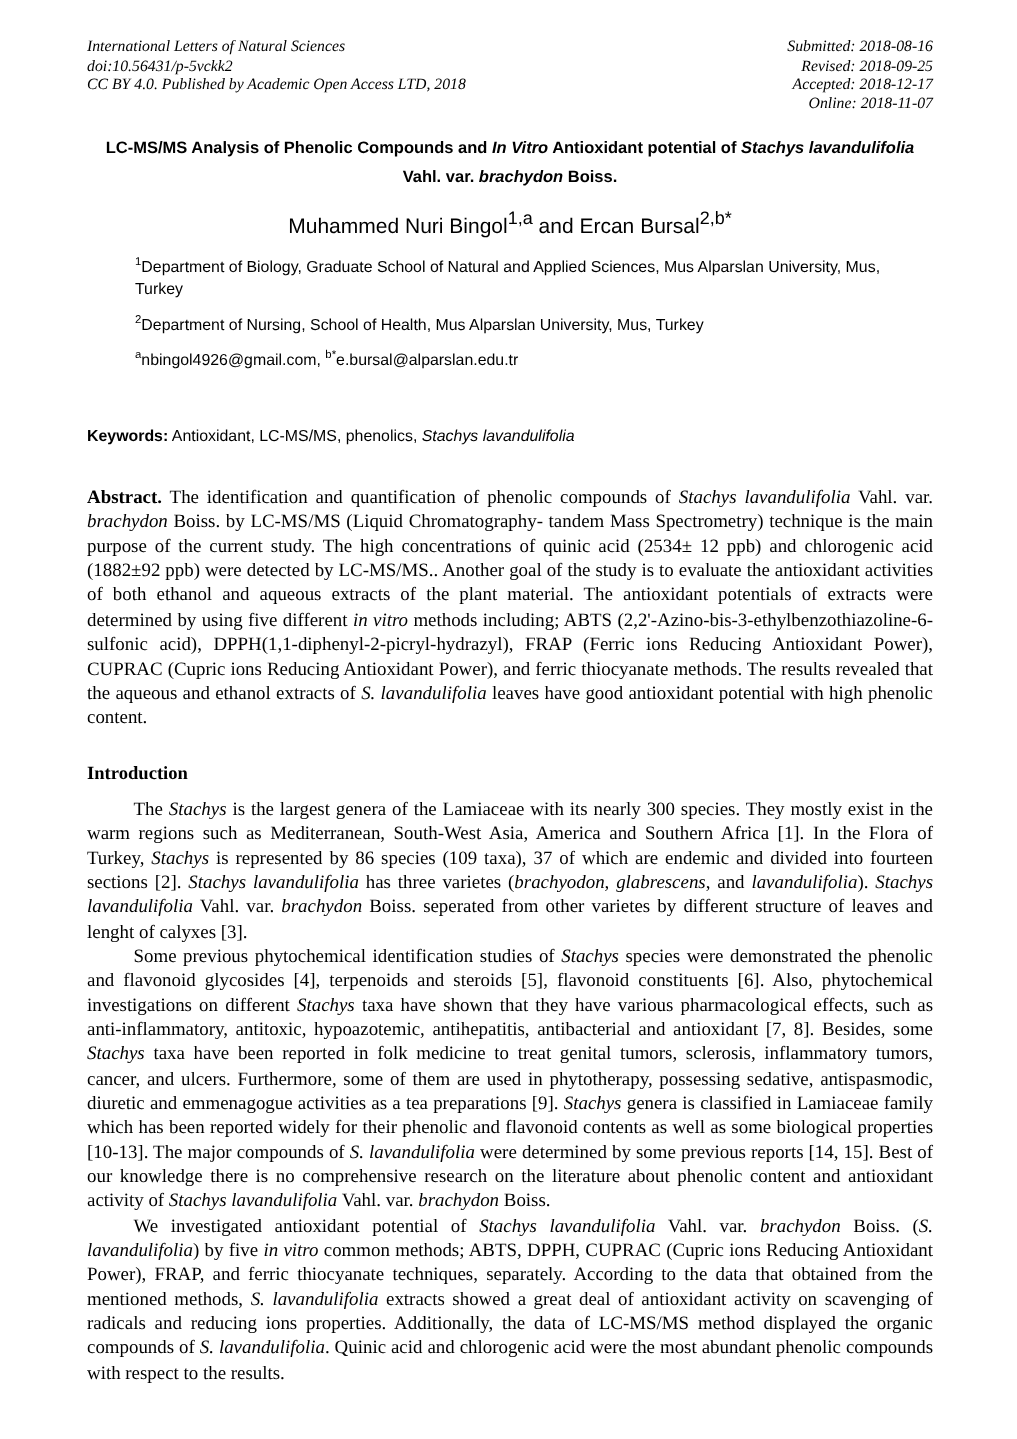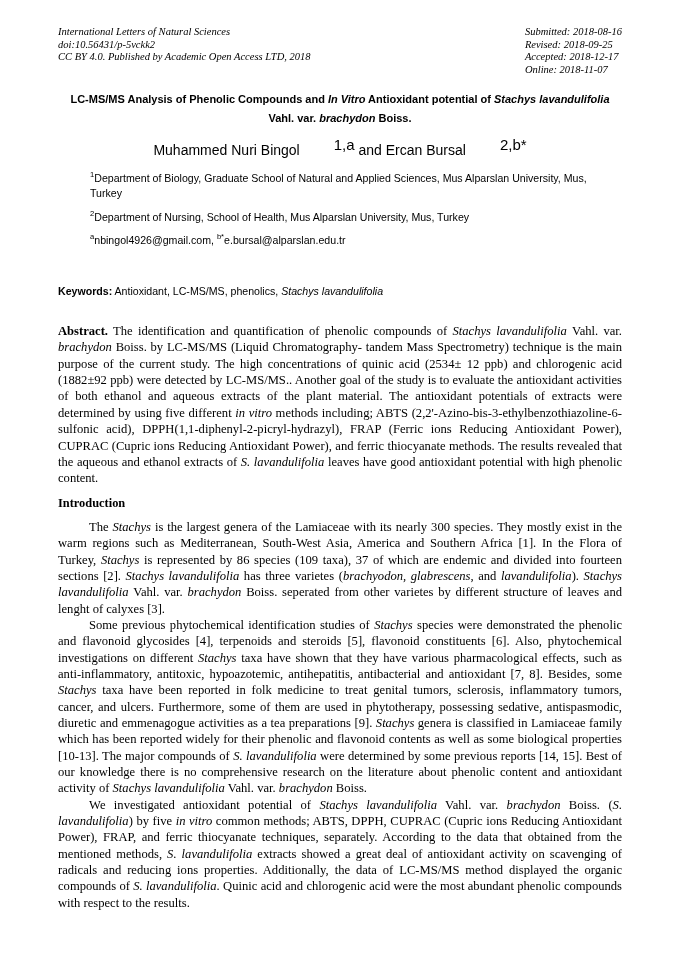--- a/index.html
+++ b/index.html
@@ -28,42 +28,42 @@
     display: flex;
     justify-content: space-between;
     align-items: flex-start;
     font-family: "Liberation Serif", "DejaVu Serif", serif;
     font-style: italic;
     font-size: 10.5px;
     line-height: 12.6px;
     margin-bottom: 14px;
   }
   .masthead-left { text-align: left; }
-  .masthead-right { }
+  .masthead-right { text-align: right; }
   .masthead div { white-space: nowrap; }
 
   
   .title {
     font-family: "Liberation Sans", "DejaVu Sans", sans-serif;
     font-weight: bold;
     font-size: 11px;
     line-height: 19px;
     text-align: center;
     margin: 8px 12px 0 12px;
   }
   .title .it { font-style: italic; }
 
   .authors {
     font-family: "Liberation Sans", "DejaVu Sans", sans-serif;
     font-size: 14px;
     line-height: 18px;
     text-align: center;
     margin-top: 13px;
   }
-  .authors sup { font-size: 15px; vertical-align: super; line-height: 0; margin-left: 34px; }
+  .authors sup { font-size: 12px; vertical-align: super; line-height: 0; }
 
   .affiliations {
     font-family: "Liberation Sans", "DejaVu Sans", sans-serif;
     font-size: 10.6px;
     line-height: 14.6px;
     margin-top: 12px;
   }
   .affil { margin: 0 32px 9px 32px; }
   .affil:last-child { margin-bottom: 0; }
   .affiliations sup { font-size: 7.6px; vertical-align: super; line-height: 0; }
@@ -87,21 +87,21 @@
     text-align: justify;
     text-justify: inter-word;
   }
   .abstract b { font-weight: bold; }
   .it { font-style: italic; }
 
   .section-head {
     font-weight: bold;
     font-size: 12.4px;
     line-height: 16px;
-    margin-top: 8px;
+    margin-top: 20px;
     margin-bottom: 8px;
   }
 
   .para {
     font-size: 12.6px;
     line-height: 16.35px;
     text-align: justify;
     text-justify: inter-word;
     text-indent: 31px;
     margin: 0;

